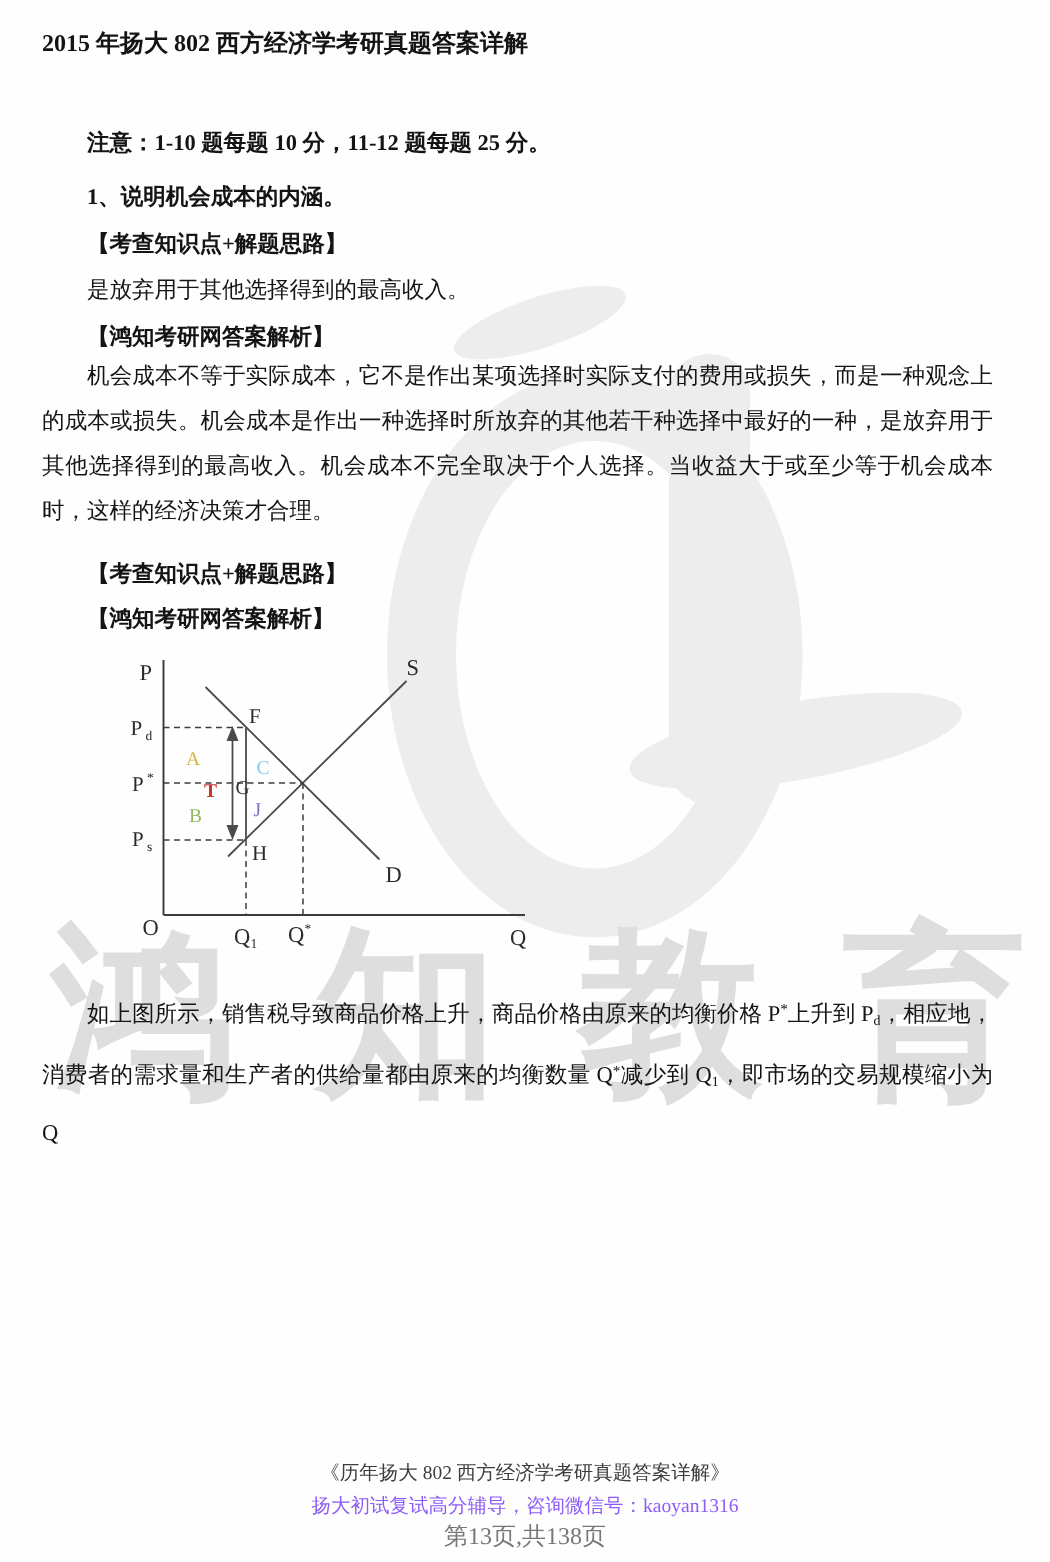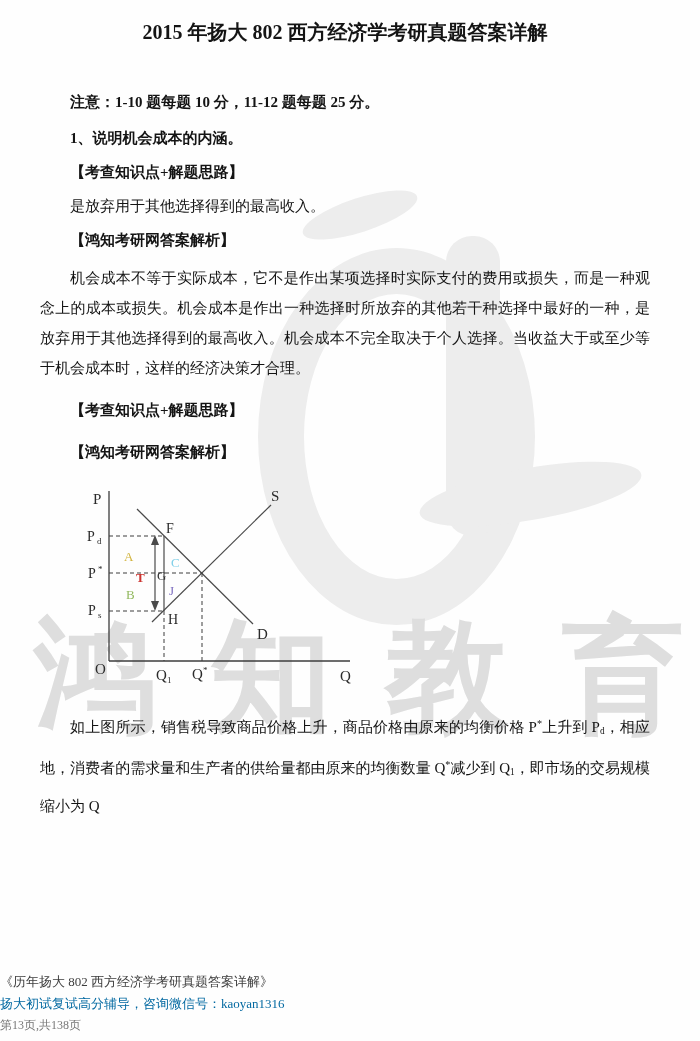--- a/index.html
+++ b/index.html
@@ -8,22 +8,22 @@
   
   .wm{position:absolute;z-index:0;}
   .wm-ring{left:258px;top:248px;width:185px;height:285px;border:46px solid #ededed;border-radius:50%;}
   .wm-bar{left:446px;top:236px;width:54px;height:300px;background:#ededed;border-radius:26px;}
   .wm-tail{left:418px;top:468px;width:225px;height:52px;background:#ededed;border-radius:50%;transform:rotate(-10deg);}
   .wm-hook{left:300px;top:198px;width:120px;height:34px;background:#ededed;border-radius:50%;transform:rotate(-18deg);}
   .wm-text{left:34px;top:612px;width:650px;display:flex;justify-content:space-between;
            font-size:122px;line-height:130px;color:#dedede;font-weight:bold;letter-spacing:0;}
   
   .content{position:relative;z-index:1;padding:0 38px 0 28px;}
-  .title{margin:0;padding-top:19px;text-align:center;font-size:20px;font-weight:bold;}
-  p{margin:12px;font-family:Liberation Serif, serif;}
+  .title{margin:0;padding-top:19px;text-align:left;font-size:16px;font-weight:bold;}
+  p{margin:0;font-family:Liberation Serif, serif;}
   .body-text{font-size:15px;line-height:30px;text-align:justify;}
   .indent{text-indent:2em;}
   .bold{font-weight:bold;}
   .notice{margin-top:45px;line-height:22px;}
   .q1-head{margin-top:14px;line-height:22px;}
   .sec-head{margin-top:9px;line-height:22px;}
   .kp1{margin-top:9px;line-height:22px;}
   .para1{margin-top:11px;}
   .q2{margin-top:36px;line-height:31px;}
   .kp2-head{margin-top:12px;}
@@ -36,24 +36,24 @@
   .diagram{margin-left:52px;margin-top:4px;width:300px;height:212px;}
   .diagram text{font-family:"Liberation Serif","DejaVu Serif",serif;}
   .ax{stroke:#3c3c3c;stroke-width:1.3;}
   .curve{stroke:#4a4a4a;stroke-width:1.2;}
   .dash{stroke:#3c3c3c;stroke-width:1;stroke-dasharray:4,3;}
   .lbl{font-size:15px;fill:#2b2b2b;}
   .lbl-s{font-size:14px;fill:#2b2b2b;}
   .lbl-xs{font-size:9px;fill:#2b2b2b;}
   .region{font-size:13px;}
   
-  .footer{position:absolute;z-index:1;left:0;bottom:6px;width:100%;}
+  .footer{position:absolute;z-index:1;left:0;bottom:6px;width:100%;text-align:center;}
   .footer .f1{font-size:13px;color:#3d3d3d;line-height:22px;}
-  .footer .f2{font-size:13px;color:#0369a1;line-height:22px;}
-  .footer .f3{font-size:12px;color:#777777;line-height:20px;}
+  .footer .f2{font-size:13px;color:#8b5cf6;line-height:22px;}
+  .footer .f3{font-size:16px;color:#777777;line-height:20px;}
 </style>
 </head>
 <body>
 
 <div class="page">
 
   <div class="wm wm-ring"></div>
   <div class="wm wm-bar"></div>
   <div class="wm wm-tail"></div>
   <div class="wm wm-hook"></div>

